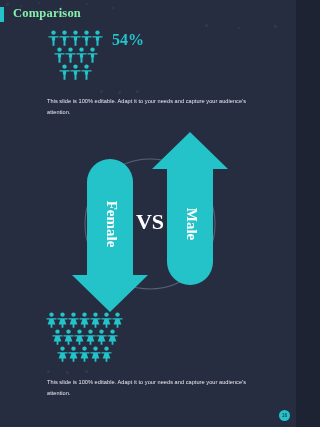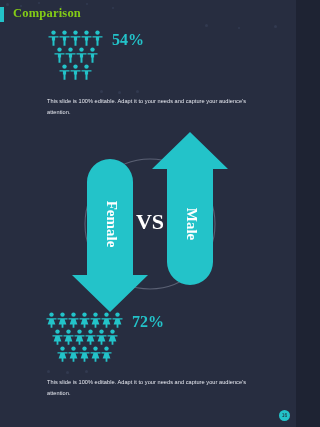--- a/index.html
+++ b/index.html
@@ -35,21 +35,21 @@
     height: 15px;
     background: #23c3c9;
   }
   #page-title {
     position: absolute;
     left: 13px;
     top: 6px;
     font-family: "Liberation Serif", serif;
     font-weight: bold;
     font-size: 12.5px;
-    color: #84cc16;
+    color: #86efac;
     letter-spacing: 0.2px;
     white-space: nowrap;
   }
 
   
   .stat-block {
     position: absolute;
   }
   #stat-top { left: 48px; top: 30px; }
   #stat-bottom { left: 46px; top: 312px; }
@@ -331,20 +331,19 @@
             <svg width="11" height="16" viewBox="0 0 11 16" class="person-icon">
               <circle cx="5.5" cy="2.6" r="2.2" fill="#23c3c9"></circle>
               <path d="M0.5 6.2 L10.5 6.2 L10.5 7.5 L7.6 7.5 L9.4 12.4 L6.4 12.4 L6.4 15.8 L4.6 15.8 L4.6 12.4 L1.6 12.4 L3.4 7.5 L0.5 7.5 Z" fill="#23c3c9"></path>
             </svg>
             <svg width="11" height="16" viewBox="0 0 11 16" class="person-icon">
               <circle cx="5.5" cy="2.6" r="2.2" fill="#23c3c9"></circle>
               <path d="M0.5 6.2 L10.5 6.2 L10.5 7.5 L7.6 7.5 L9.4 12.4 L6.4 12.4 L6.4 15.8 L4.6 15.8 L4.6 12.4 L1.6 12.4 L3.4 7.5 L0.5 7.5 Z" fill="#23c3c9"></path>
             </svg>
           </div>
       </div>
-      <div class="pct">72%</div>
     </div>
   </div>
   <div class="body-text" id="body-bottom">This slide is 100% editable. Adapt it to your  needs and capture your audience's attention.</div>
 
   <div id="page-badge">16</div>
 
 </div>
 
 </body></html>

